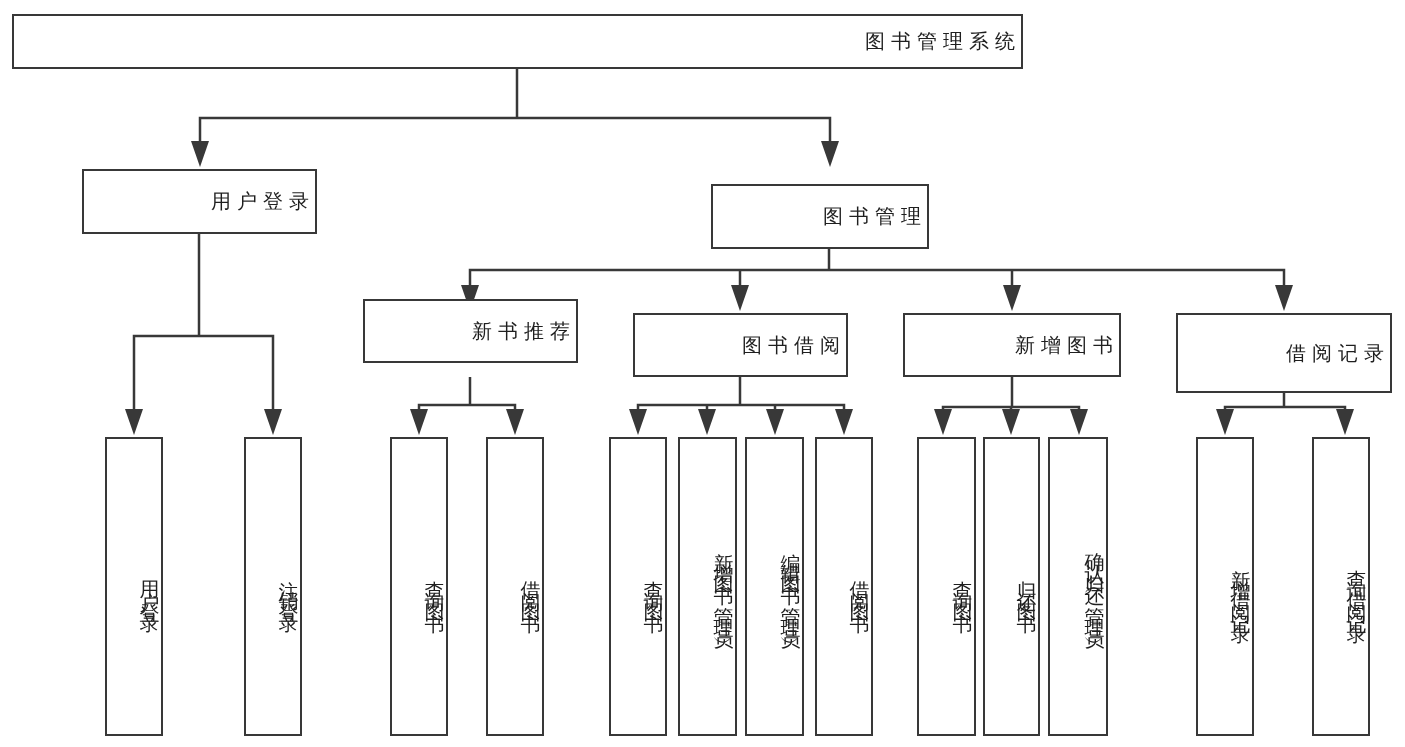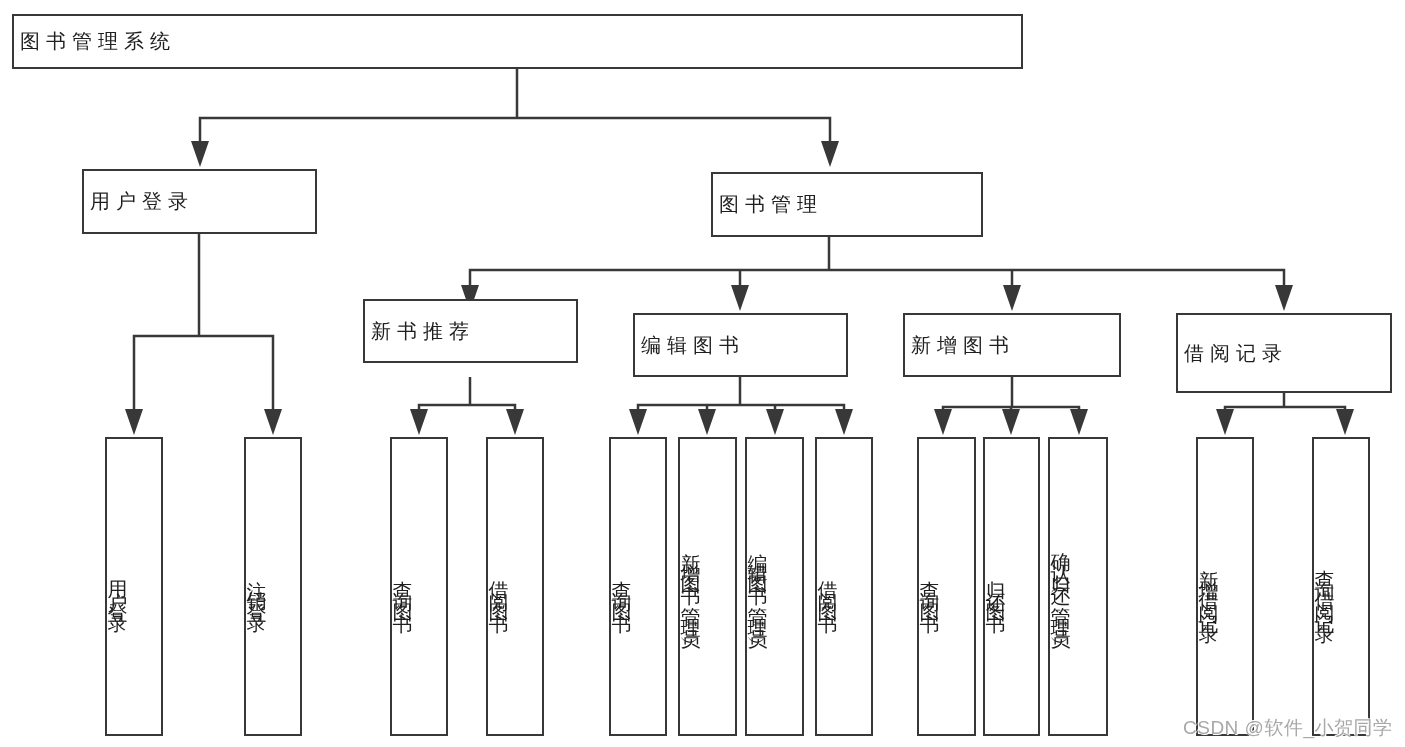--- a/index.html
+++ b/index.html
@@ -3,21 +3,21 @@
 <meta charset="utf-8">
 <style>
   html,body{margin:0;padding:0;background:#ffffff;}
   .canvas{
     position:relative;width:1405px;height:747px;background:#ffffff;
     font-family:"Liberation Sans","DejaVu Sans",sans-serif;color:#1f1f1f;overflow:hidden;
   }
   .wires{position:absolute;left:0;top:0;width:1405px;height:747px;}
   .box{
     position:absolute;box-sizing:border-box;background:#ffffff;
-    border:2.5px solid #383838;display:flex;align-items:center;justify-content:flex-start;
+    border:2.5px solid #383838;display:flex;align-items:center;justify-content:flex-end;
   }
   .hbox span{font-size:20px;letter-spacing:6px;padding-left:6px;white-space:nowrap;}
   .vbox{width:58px;height:299px;top:437px;}
   .vtext{
     writing-mode:vertical-rl;text-orientation:mixed;
     font-size:20px;letter-spacing:11px;line-height:1.1;white-space:nowrap;
   }
   .watermark{
     position:absolute;left:1183px;top:715px;z-index:6;
     font-size:19px;letter-spacing:0.5px;color:#a8a8a8;white-space:nowrap;
@@ -68,29 +68,29 @@
 
   <div class="layer">
 
     <div class="box hbox" style="left:12px;top:14px;width:1011px;height:55px">
       <span>图书管理系统</span>
     </div>
 
     <div class="box hbox" style="left:82px;top:169px;width:235px;height:65px">
       <span>用户登录</span>
     </div>
-    <div class="box hbox" style="left:711px;top:172px;width:272px;height:65px">
+    <div class="box hbox" style="left:711px;top:184px;width:218px;height:65px">
       <span>图书管理</span>
     </div>
 
     <div class="box hbox" style="left:363px;top:299px;width:215px;height:64px">
       <span>新书推荐</span>
     </div>
     <div class="box hbox" style="left:633px;top:313px;width:215px;height:64px">
-      <span>编辑图书</span>
+      <span>图书借阅</span>
     </div>
     <div class="box hbox" style="left:903px;top:313px;width:218px;height:64px">
       <span>新增图书</span>
     </div>
     <div class="box hbox" style="left:1176px;top:313px;width:216px;height:80px">
       <span>借阅记录</span>
     </div>
 
     <div class="box vbox" style="left:105px">
       <span class="vtext">用户登录</span>
@@ -131,15 +131,14 @@
 
     <div class="box vbox" style="left:1196px">
       <span class="vtext">新增借阅记录</span>
     </div>
     <div class="box vbox" style="left:1312px">
       <span class="vtext">查询借阅记录</span>
     </div>
 
   </div>
 
-  <div class="watermark">CSDN @软件_小贺同学</div>
 
 </div>
 
 </body></html>

